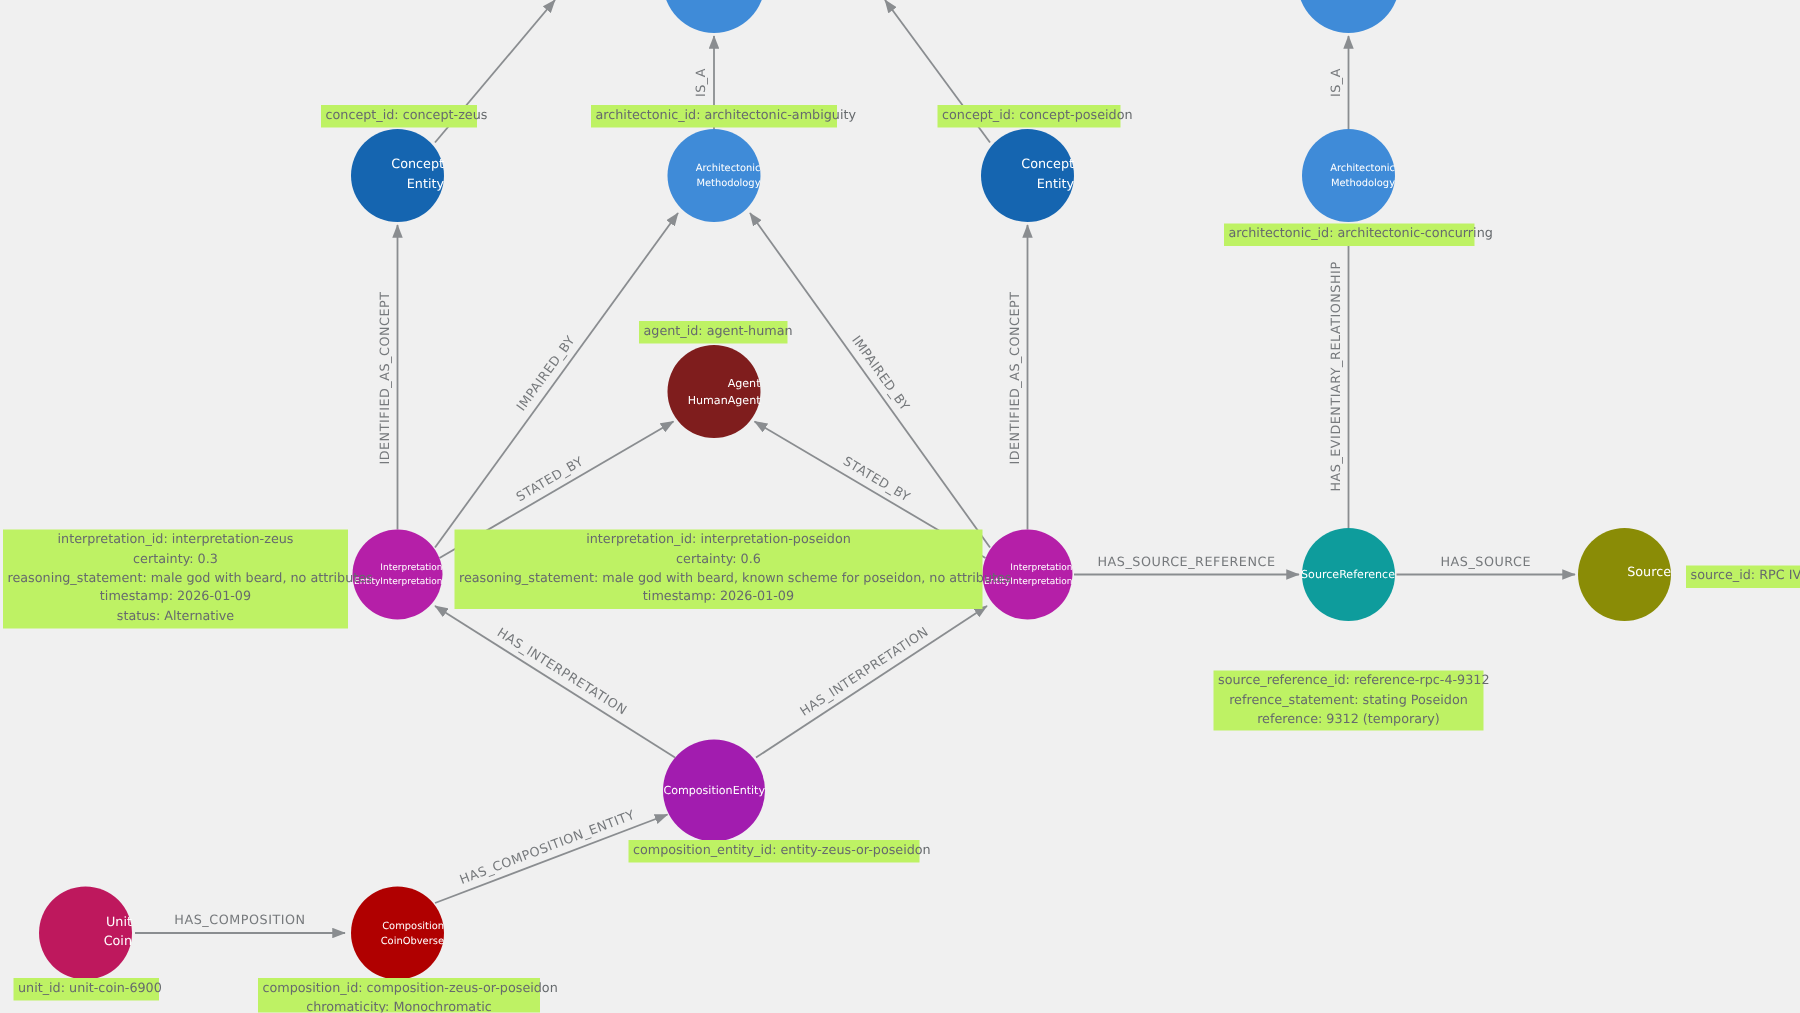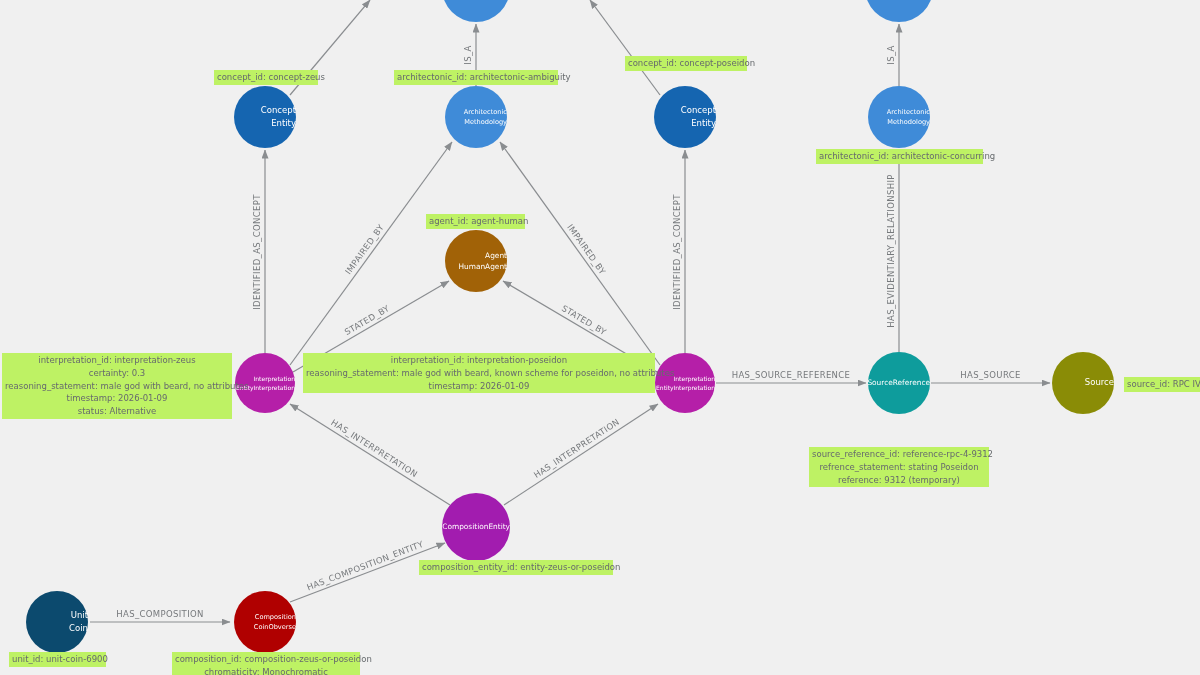--- a/index.html
+++ b/index.html
@@ -109,21 +109,21 @@
         <span class="nline">Methodology</span>
       </div>
       <div class="node" style="left: 654px; top: 86px; width: 62px; height: 62px; background: rgb(21, 101, 176); font-size: 8.5px;">
         <span class="nline">Concept</span>
         <span class="nline">Entity</span>
       </div>
       <div class="node" style="left: 868px; top: 86px; width: 62px; height: 62px; background: rgb(63, 139, 216); font-size: 6.6px;">
         <span class="nline">Architectonic</span>
         <span class="nline">Methodology</span>
       </div>
-      <div class="node" style="left: 445px; top: 230px; width: 62px; height: 62px; background: #a16207; font-size: 7.4px;">
+      <div class="node" style="left: 445px; top: 230px; width: 62px; height: 62px; background: #7f1d1d; font-size: 7.4px;">
         <span class="nline">Agent</span>
         <span class="nline">HumanAgent</span>
       </div>
       <div class="node" style="left: 235px; top: 353px; width: 60px; height: 60px; background: rgb(181, 31, 168); font-size: 6px;">
         <span class="nline">Interpretation</span>
         <span class="nline">EntityInterpretation</span>
       </div>
       <div class="node" style="left: 655px; top: 353px; width: 60px; height: 60px; background: rgb(181, 31, 168); font-size: 6px;">
         <span class="nline">Interpretation</span>
         <span class="nline">EntityInterpretation</span>
@@ -134,32 +134,32 @@
       <div class="node" style="left: 1052px; top: 352px; width: 62px; height: 62px; background: rgb(138, 140, 6); font-size: 8.5px;">
         <span class="nline">Source</span>
       </div>
       <div class="node" style="left: 442px; top: 493px; width: 68px; height: 68px; background: #a21caf; font-size: 7.4px;">
         <span class="nline">CompositionEntity</span>
       </div>
       <div class="node" style="left: 234px; top: 591px; width: 62px; height: 62px; background: rgb(176, 0, 0); font-size: 6.6px;">
         <span class="nline">Composition</span>
         <span class="nline">CoinObverse</span>
       </div>
-      <div class="node" style="left: 26px; top: 591px; width: 62px; height: 62px; background: #0c4a6e; font-size: 8.5px;">
+      <div class="node" style="left: 26px; top: 591px; width: 62px; height: 62px; background: #be185d; font-size: 8.5px;">
         <span class="nline">Unit</span>
         <span class="nline">Coin</span>
       </div>
     </div>
   <div id="props-layer">
       <div class="prop-box center" style="left: 214px; top: 70px; width: 104px;"><div>concept_id: concept-zeus</div></div>
       <div class="prop-box center" style="left: 394px; top: 70px; width: 164px;"><div>architectonic_id: architectonic-ambiguity</div></div>
-      <div class="prop-box center" style="left: 625px; top: 56px; width: 122px; text-align: right;"><div>concept_id: concept-poseidon</div></div>
+      <div class="prop-box center" style="left: 625px; top: 70px; width: 122px; text-align: right;"><div>concept_id: concept-poseidon</div></div>
       <div class="prop-box center" style="left: 816px; top: 149px; width: 167px;"><div>architectonic_id: architectonic-concurring</div></div>
       <div class="prop-box center" style="left: 426px; top: 214px; width: 99px;"><div>agent_id: agent-human</div></div>
       <div class="prop-box center" style="left: 2px; top: 353px; width: 230px;"><div>interpretation_id: interpretation-zeus</div><div>certainty: 0.3</div><div>reasoning_statement: male god with beard, no attributes</div><div>timestamp: 2026-01-09</div><div>status: Alternative</div></div>
-      <div class="prop-box center" style="left: 303px; top: 353px; width: 352px;"><div>interpretation_id: interpretation-poseidon</div><div>reasoning_statement: male god with beard, known scheme for poseidon, no attributes</div><div>timestamp: 2026-01-09</div></div>
+      <div class="prop-box center" style="left: 303px; top: 353px; width: 352px;"><div>interpretation_id: interpretation-poseidon</div><div>certainty: 0.6</div><div>reasoning_statement: male god with beard, known scheme for poseidon, no attributes</div><div>timestamp: 2026-01-09</div></div>
       <div class="prop-box center" style="left: 809px; top: 415px; width: 180px; margin-top: 32px;"><div>source_reference_id: reference-rpc-4-9312</div><div>refrence_statement: stating Poseidon</div><div>reference: 9312 (temporary)</div></div>
       <div class="prop-box left" style="left: 1124px; top: 377px; width: 80px;"><div>source_id: RPC IV,1</div></div>
       <div class="prop-box center" style="left: 379px; top: 560px; width: 194px; margin-left: 40px;"><div>composition_entity_id: entity-zeus-or-poseidon</div></div>
       <div class="prop-box center" style="left: 172px; top: 652px; width: 188px;"><div>composition_id: composition-zeus-or-poseidon</div><div>chromaticity: Monochromatic</div></div>
       <div class="prop-box center" style="left: 9px; top: 652px; width: 97px;"><div>unit_id: unit-coin-6900</div></div>
     </div>
 </div>
 
 </body></html>

